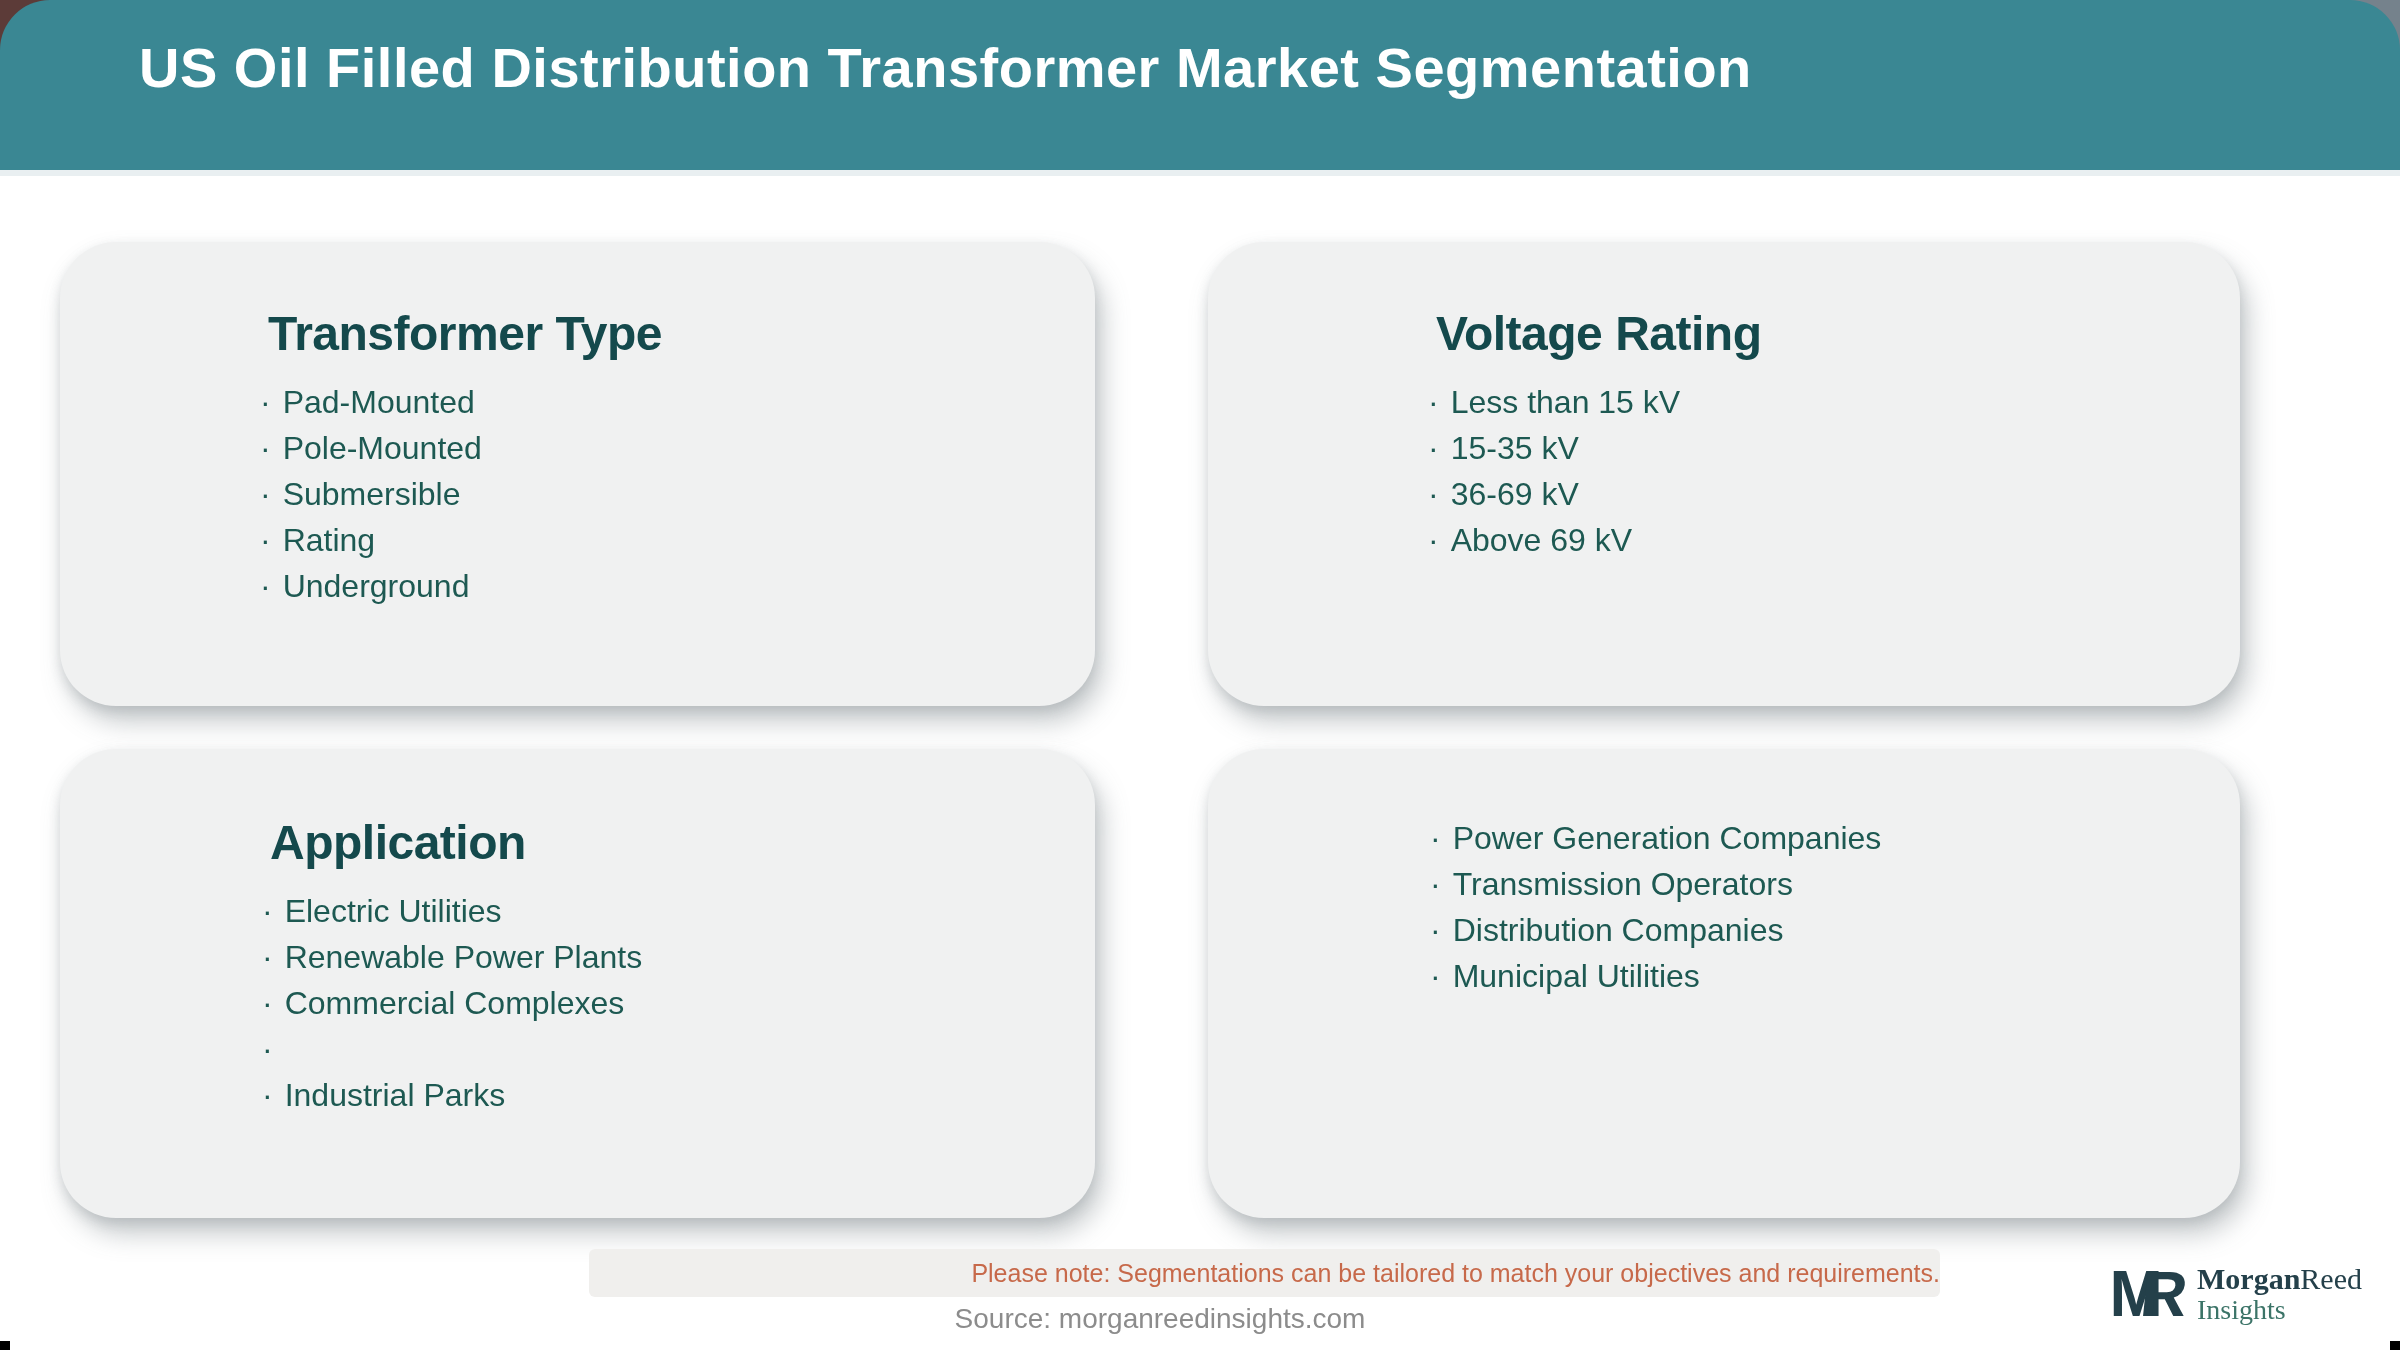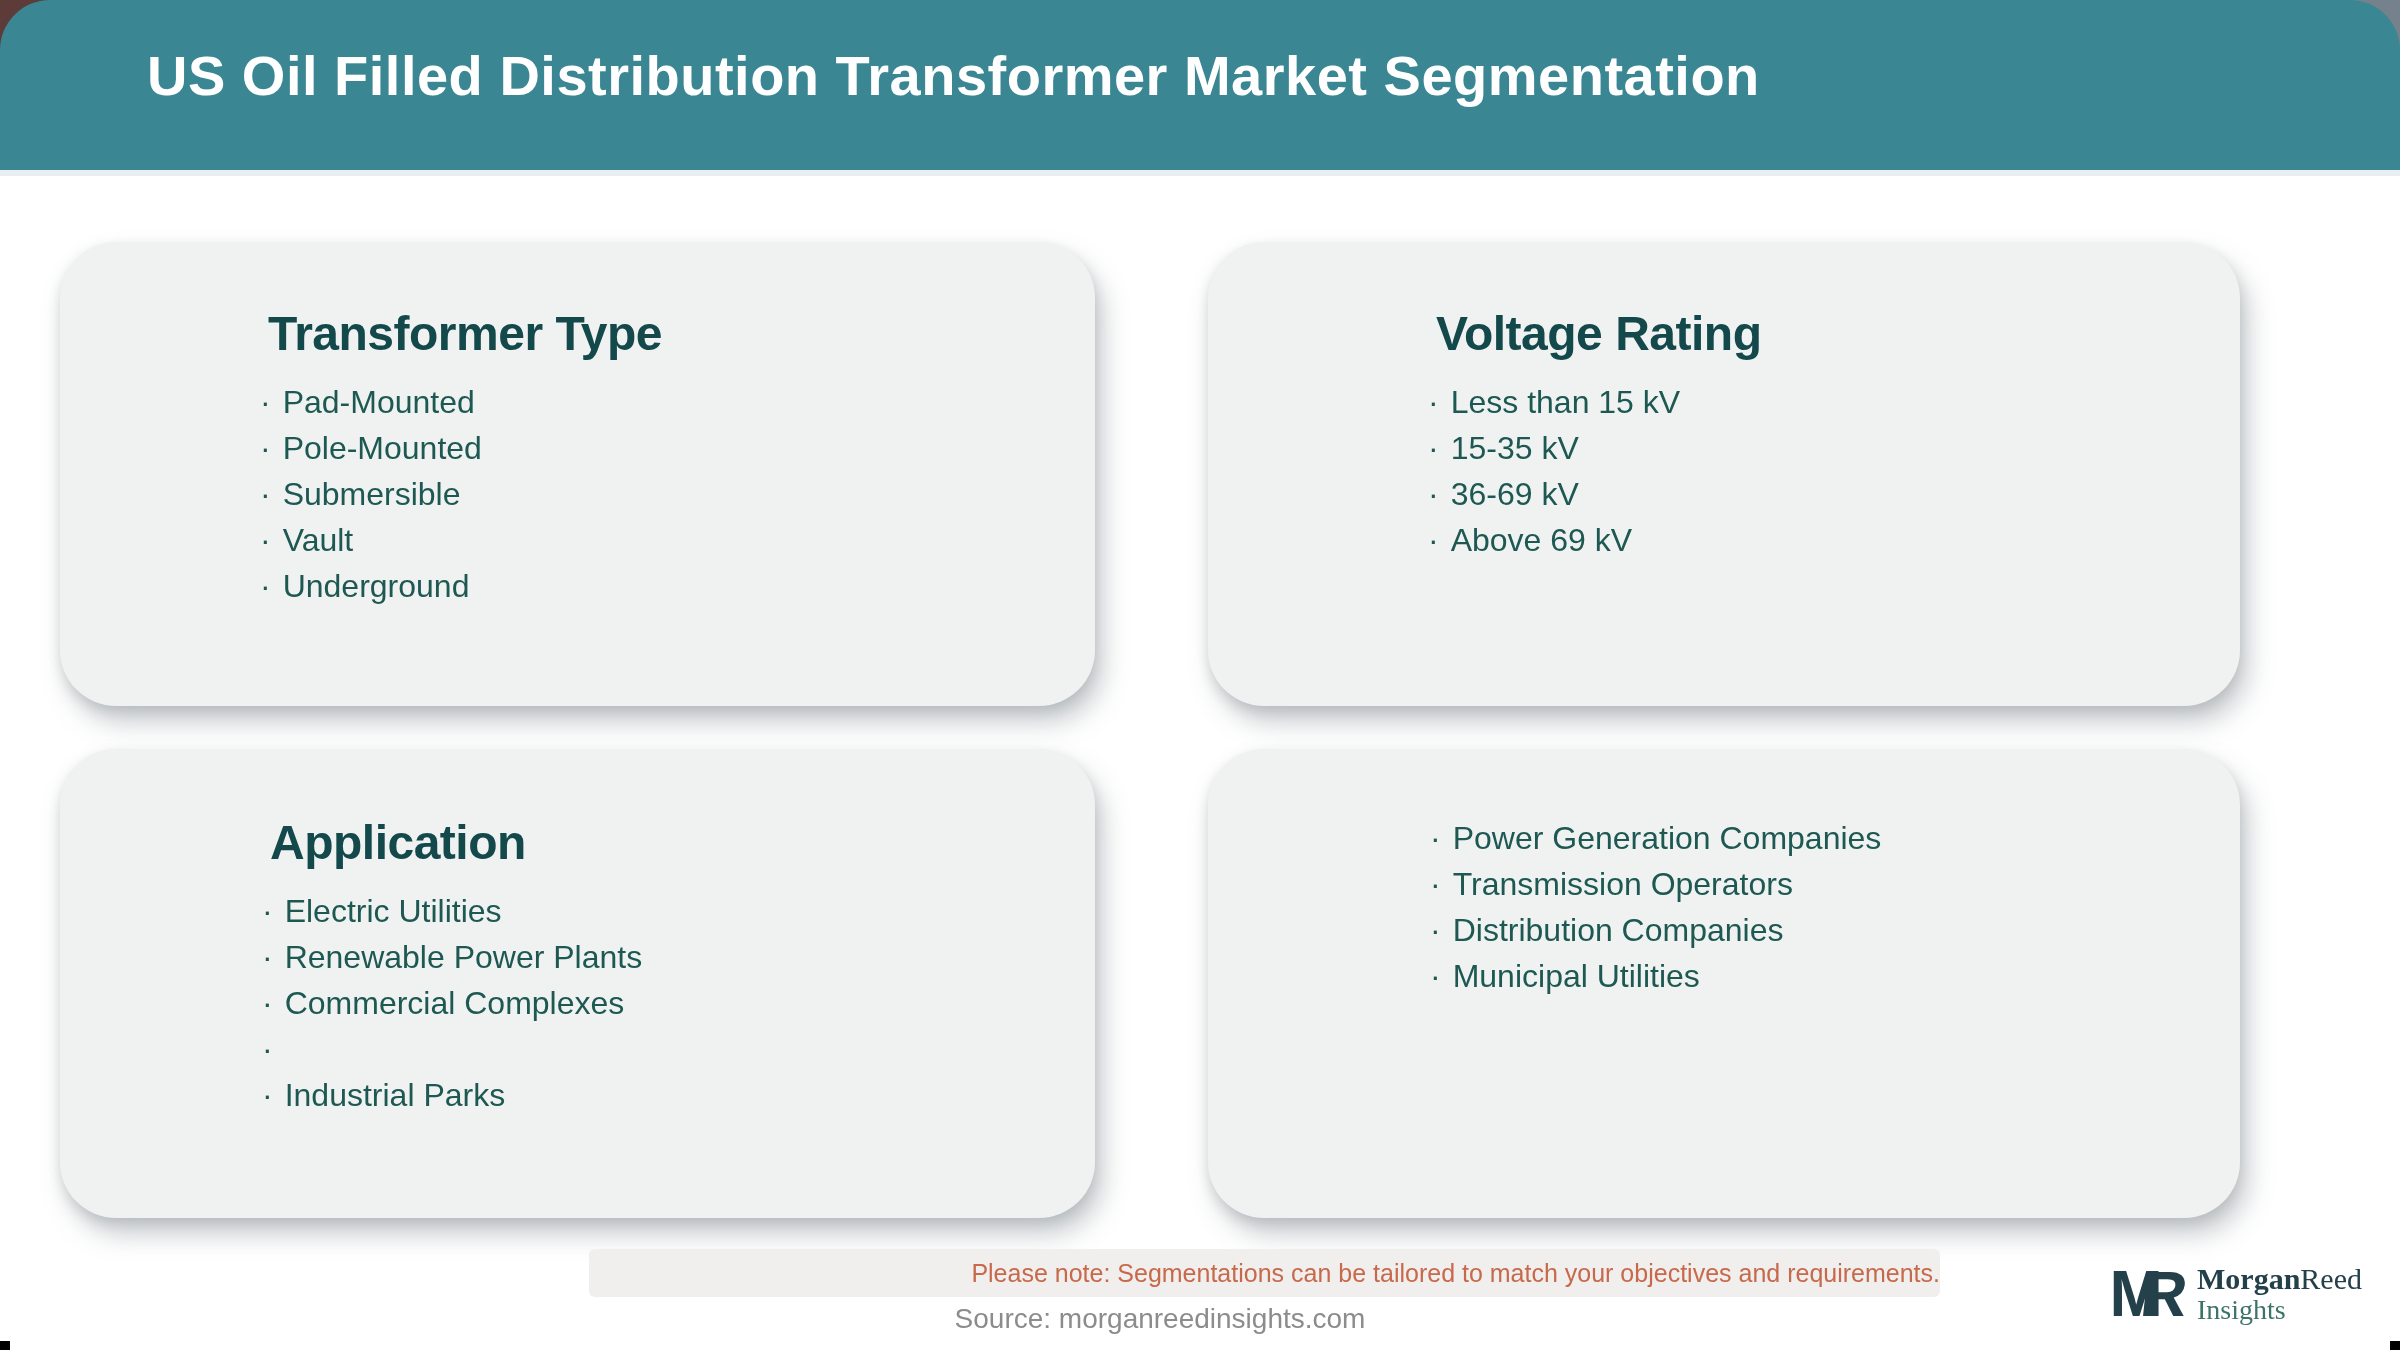--- a/index.html
+++ b/index.html
@@ -21,21 +21,21 @@
   .header{
     position:absolute; top:0; left:0; width:2400px; height:170px;
     background:var(--header_bg);
     border-radius:50px 50px 0 0;
   }
   .header-underline{
     position:absolute; top:170px; left:0; width:2400px; height:6px;
     background:var(--header_underline);
   }
   .header h1{
-    position:absolute; left:135px; top:32px; margin:12px;
+    position:absolute; left:135px; top:32px; margin:4px;
     font-size:56px; line-height:1.15; font-weight:700; color:#ffffff;
     letter-spacing:0.5px; white-space:nowrap;
   }
   
   .card{
     position:absolute; box-sizing:border-box;
     background:var(--card_bg); border-radius:56px;
     box-shadow:8px 16px 26px rgba(95,105,112,0.35), 0 5px 12px rgba(95,105,112,0.18);
   }
   .card-1{left:60px;  top:242px; width:1035px; height:464px; padding:64px 40px 0 200px;}
@@ -102,21 +102,21 @@
       <li>
           <span class="dot">·</span>
           <span>Pole-Mounted</span>
         </li>
       <li>
           <span class="dot">·</span>
           <span>Submersible</span>
         </li>
       <li>
           <span class="dot">·</span>
-          <span>Vault</span>
+          <span>Rating</span>
         </li>
       <li>
           <span class="dot">·</span>
           <span>Underground</span>
         </li>
     </ul>
   </section>
 
   <section class="card card-2">
     <h2>Voltage Rating</h2>

